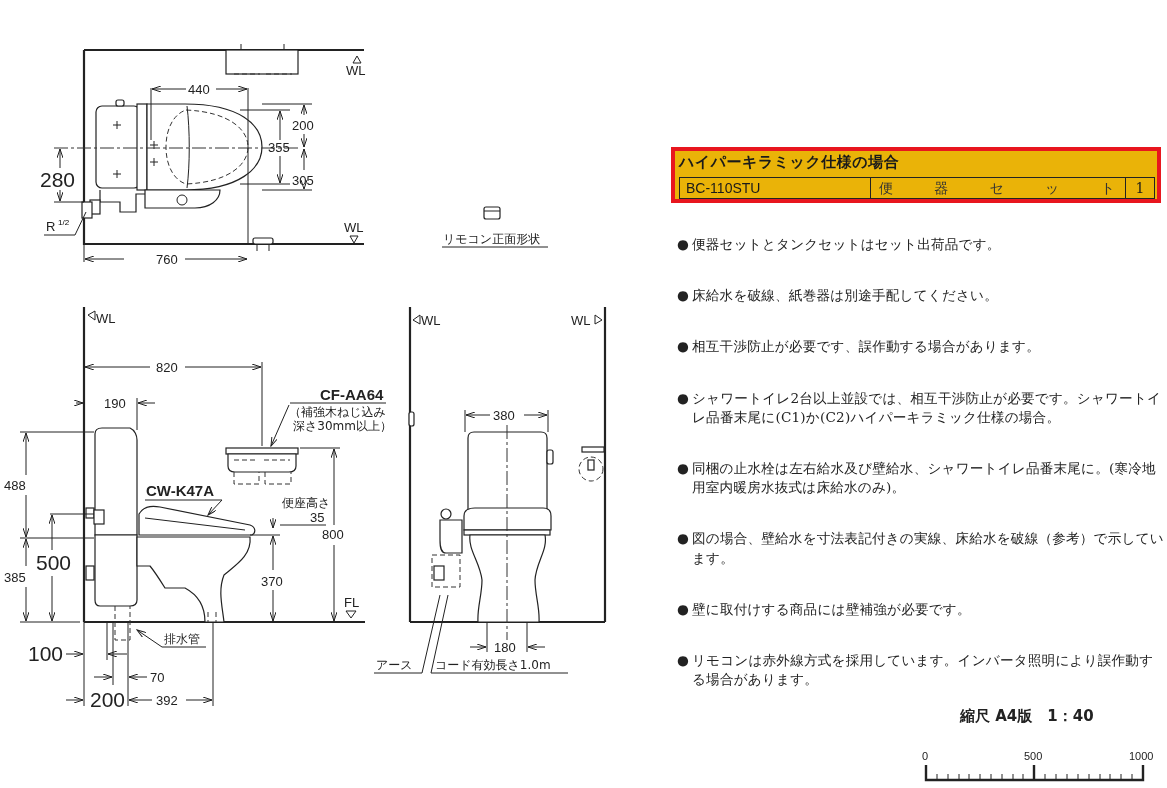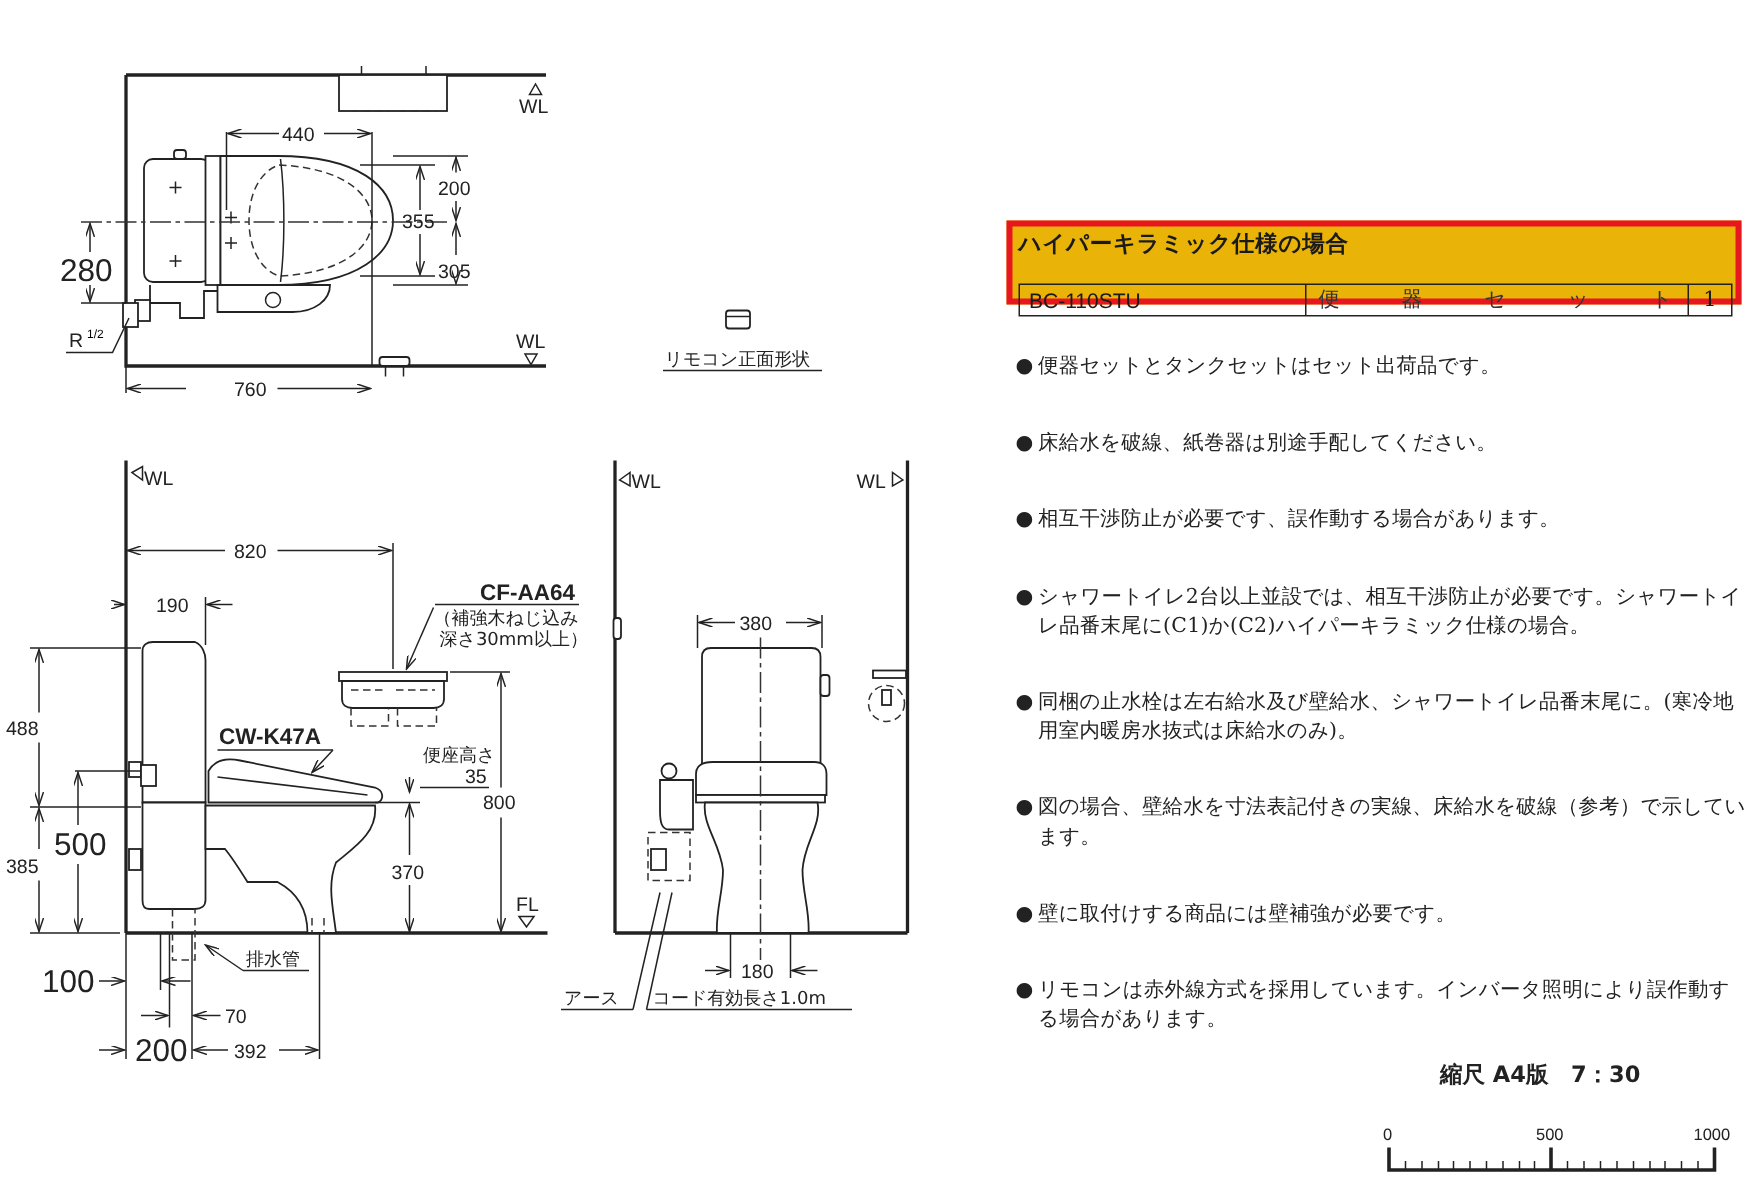--- a/index.html
+++ b/index.html
@@ -10,21 +10,21 @@
   .lbl{font-family:"Liberation Sans",sans-serif;font-size:15px;font-weight:bold;fill:#222;}
   .jp{font-family:"DejaVu Sans",sans-serif;font-size:12px;fill:#222;}
   .ln{stroke:#222;stroke-width:1;fill:none;}
   .thick{stroke:#222;stroke-width:2.2;fill:none;}
   .dash{stroke:#333;stroke-width:1;fill:none;stroke-dasharray:5 3;}
   .cl{stroke:#333;stroke-width:1;fill:none;stroke-dasharray:14 3 3 3;}
   .body{stroke:#222;stroke-width:1.2;fill:#fff;}
 
   #spec-box{position:absolute;left:671px;top:147px;width:490px;height:56px;border:4px solid #e8161e;box-sizing:border-box;background:#eab308;}
   #spec-title{position:absolute;left:4px;top:2px;font-family:"DejaVu Sans",sans-serif;font-size:15px;font-weight:bold;letter-spacing:0.5px;}
-  #spec-table{position:absolute;left:4px;top:38px;width:474px;height:20px;border:1px solid #222;display:flex;font-size:14px;}
+  #spec-table{position:absolute;left:4px;top:26px;width:474px;height:20px;border:1px solid #222;display:flex;font-size:14px;}
   #spec-table .c1{width:184px;border-right:1px solid #222;padding-left:6px;line-height:20px;font-family:"Liberation Sans",sans-serif;}
   #spec-table .c2{flex:1;border-right:1px solid #222;line-height:20px;font-family:"DejaVu Serif",serif;display:flex;justify-content:space-between;padding:0 10px 0 8px;color:#333;}
   #spec-table .c3{width:28px;text-align:center;line-height:20px;font-family:"DejaVu Serif",serif;}
 
   #notes{position:absolute;left:677px;top:203px;width:490px;font-family:"DejaVu Serif",serif;font-size:13.6px;line-height:19.2px;color:#222;}
   #notes .note{display:block;padding-left:15px;text-indent:-15px;letter-spacing:0.2px;margin-top:32px;}
   #notes .bullet{display:inline-block;width:15px;text-indent:0;}
 
   #scale-title{position:absolute;left:960px;top:707px;font-family:"DejaVu Sans",sans-serif;font-size:15px;font-weight:bold;color:#222;}
 </style>
@@ -292,13 +292,13 @@
   <span class="note"><span class="bullet">●</span><span>便器セットとタンクセットはセット出荷品です。</span></span>
   <span class="note"><span class="bullet">●</span><span>床給水を破線、紙巻器は別途手配してください。</span></span>
   <span class="note"><span class="bullet">●</span><span>相互干渉防止が必要です、誤作動する場合があります。</span></span>
   <span class="note"><span class="bullet">●</span><span>シャワートイレ2台以上並設では、相互干渉防止が必要です。シャワートイレ品番末尾に(C1)か(C2)ハイパーキラミック仕様の場合。</span></span>
   <span class="note"><span class="bullet">●</span><span>同梱の止水栓は左右給水及び壁給水、シャワートイレ品番末尾に。(寒冷地用室内暖房水抜式は床給水のみ)。</span></span>
   <span class="note"><span class="bullet">●</span><span>図の場合、壁給水を寸法表記付きの実線、床給水を破線（参考）で示しています。</span></span>
   <span class="note"><span class="bullet">●</span><span>壁に取付けする商品には壁補強が必要です。</span></span>
   <span class="note"><span class="bullet">●</span><span>リモコンは赤外線方式を採用しています。インバータ照明により誤作動する場合があります。</span></span>
 </div>
 
-<div id="scale-title">縮尺 A4版　7：30</div>
+<div id="scale-title">縮尺 A4版　1：40</div>
 
 </body></html>

